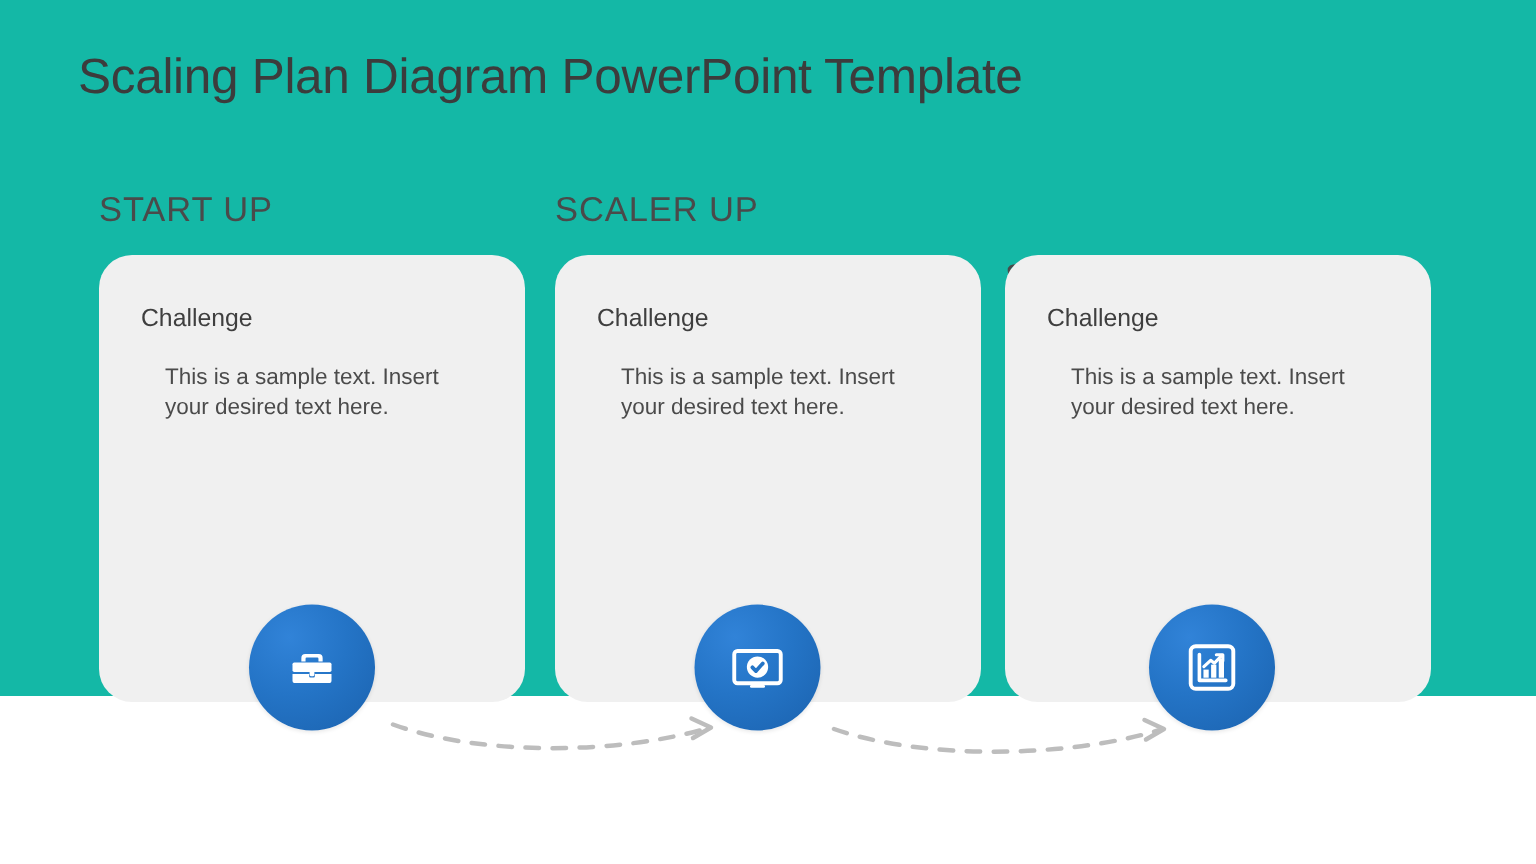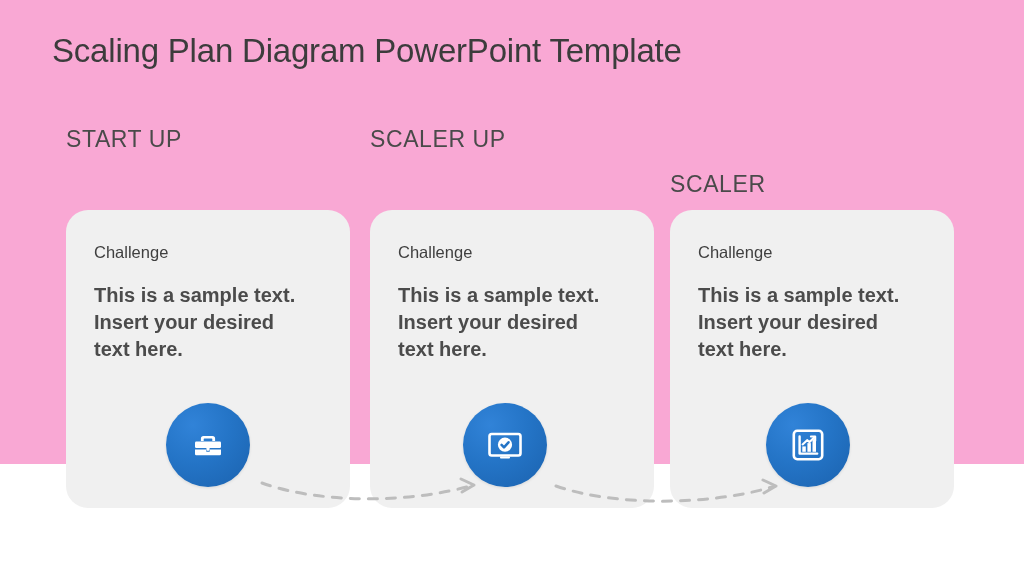--- a/index.html
+++ b/index.html
@@ -12,21 +12,21 @@
     background: #ffffff;
     font-family: "Liberation Sans", sans-serif;
     overflow: hidden;
     position: relative;
   }
   .slide {
     position: absolute;
     inset: 0;
     width: 1024px;
     height: 464px;
-    background: #f9a8d4;
+    background: #14b8a6;
   }
 
   
   .slide-title {
     position: absolute;
     left: 52px;
     top: 32px;
     font-size: 33px;
     font-weight: 400;
     color: #3c3c3c;
@@ -49,43 +49,41 @@
   .col-heading.c2 { left: 670px; margin-top: 45px; }
 
   
   .card {
     position: absolute;
     top: 170px;
     width: 284px;
     height: 298px;
     background: #f0f0f0;
     border-radius: 22px;
-    margin-top: 40px;
   }
   .card.c0 { left: 66px; }
   .card.c1 { left: 370px; }
   .card.c2 { left: 670px; }
 
   .card-heading {
     position: absolute;
     left: 28px;
     top: 33px;
     font-size: 16.5px;
     font-weight: 400;
     color: #3f3f3f;
   }
   .card-body {
     position: absolute;
-    left: 28px;
+    left: 44px;
     top: 72px;
     width: 215px;
-    font-size: 20px;
+    font-size: 15px;
     line-height: 1.35;
     color: #4b4b4b;
-    font-weight: bold;
   }
 
   
   .connectors {
     position: absolute;
     left: 0;
     top: 0;
     width: 1024px;
     height: 576px;
     pointer-events: none;

